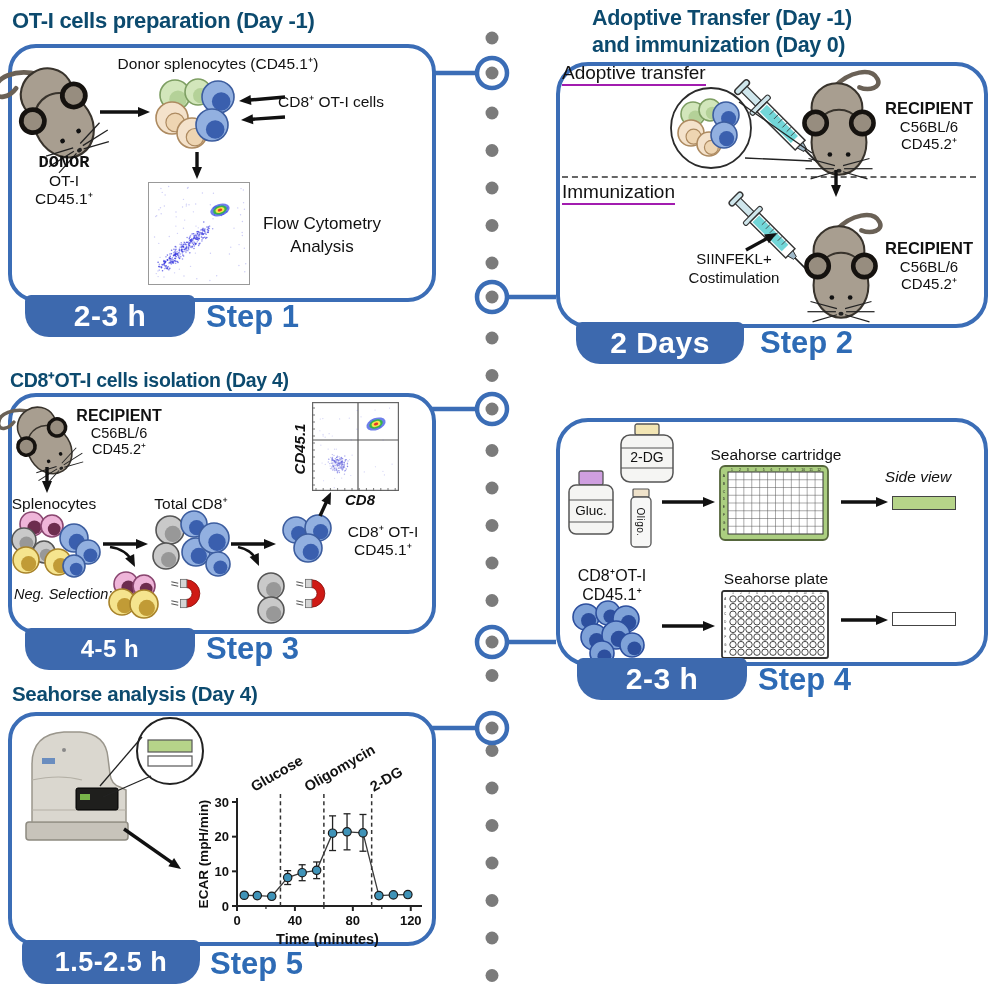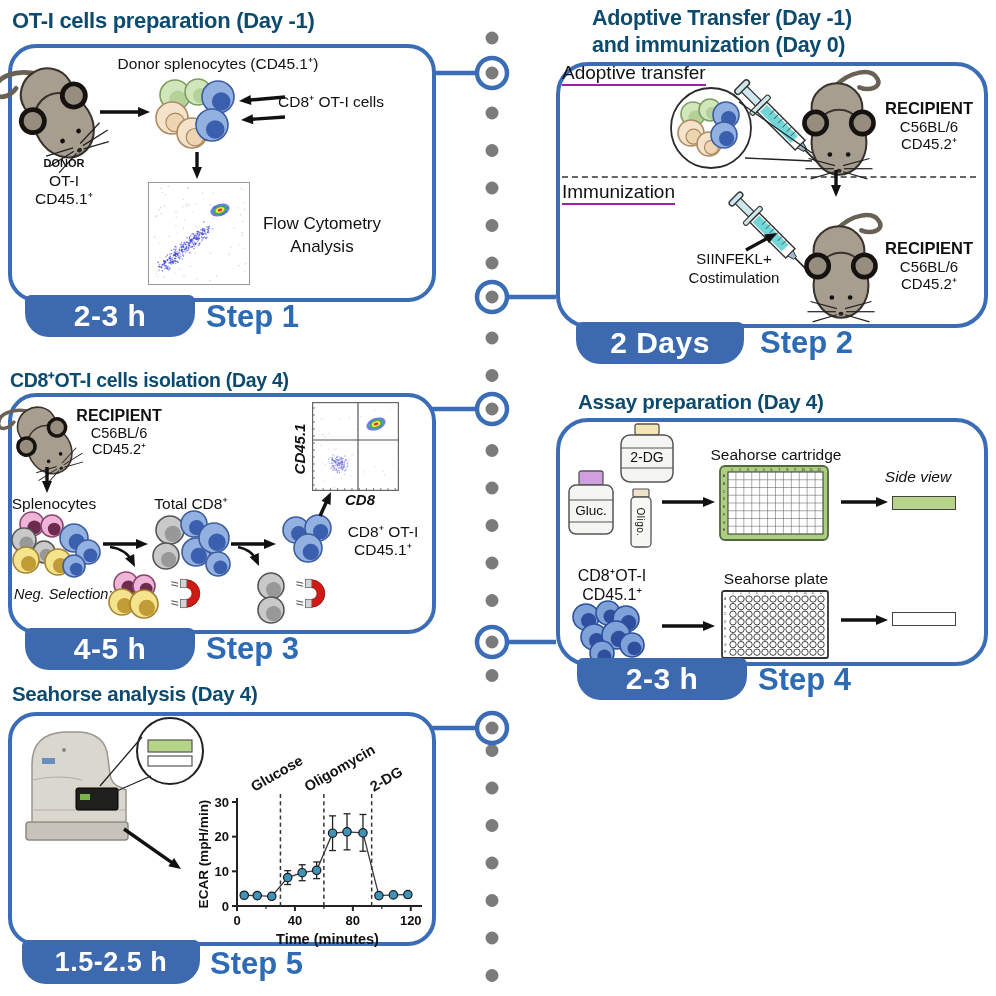--- a/index.html
+++ b/index.html
@@ -171,21 +171,21 @@
       <circle cx="23.2" cy="46.480000000000004" r="9.28" fill="#eed5b2" stroke="#ad8a60" stroke-width="1.2"></circle>
       <circle cx="66" cy="21" r="16" fill="#92b0e0" stroke="#3c5d9f" stroke-width="1.6"></circle>
       <circle cx="69.2" cy="25.48" r="9.28" fill="#3a5fae" stroke="none" stroke-width="0"></circle>
       <circle cx="40" cy="57" r="15" fill="#f4e2cb" stroke="#ad8a60" stroke-width="1.6"></circle>
       <circle cx="43" cy="61.2" r="8.7" fill="#eed5b2" stroke="#ad8a60" stroke-width="1.2"></circle>
       <circle cx="60" cy="49" r="16" fill="#92b0e0" stroke="#3c5d9f" stroke-width="1.6"></circle>
       <circle cx="63.2" cy="53.480000000000004" r="9.28" fill="#3a5fae" stroke="none" stroke-width="0"></circle>
     </svg>
   <div class="t nowrap" style="left:278px;top:93px;">CD8⁺ OT-I cells</div>
   <div class="t" style="left:16px;top:154px;width:96px;">
-    <div class="b" style="font-size:11px;">DONOR</div>
+    <div class="b" style="font-size:17px;font-family:Liberation Mono, monospace;">DONOR</div>
     <div>OT-I</div>
     <div>CD45.1⁺</div>
   </div>
   <svg class="abs" id="flow1" style="left:148px;top:182px;" width="102" height="103" viewBox="0 0 102 103">
       <rect x="0.5" y="0.5" width="101" height="102" fill="#fff" stroke="#999"></rect>
       <circle cx="40.355476062744856" cy="66.73269902169704" r="0.8" fill="#3d3de0" opacity="0.614601469039917"></circle>
       <circle cx="53.94430732727051" cy="52.65330669283867" r="0.8" fill="#3d3de0" opacity="0.44667731821537016"></circle>
       <circle cx="55.76865562796593" cy="40.00532430782914" r="0.8" fill="#3d3de0" opacity="0.6868421271443367"></circle>
       <circle cx="60.36023807525635" cy="46.81228157877922" r="0.8" fill="#3d3de0" opacity="0.5979792833328247"></circle>
       <circle cx="23.107963413000107" cy="77.48759087920189" r="0.8" fill="#3d3de0" opacity="0.3636027485132217"></circle>
@@ -1331,26 +1331,25 @@
       <line x1="0.6" y1="62" x2="3" y2="62" stroke="#555" stroke-width="0.8"></line>
       <line x1="68.8" y1="86" x2="68.8" y2="88.8" stroke="#555" stroke-width="0.8"></line>
       <line x1="0.6" y1="69" x2="3" y2="69" stroke="#555" stroke-width="0.8"></line>
       <line x1="76" y1="86" x2="76" y2="88.8" stroke="#555" stroke-width="0.8"></line>
       <line x1="0.6" y1="76" x2="3" y2="76" stroke="#555" stroke-width="0.8"></line>
       <line x1="83.2" y1="86" x2="83.2" y2="88.8" stroke="#555" stroke-width="0.8"></line>
       <line x1="0.6" y1="83" x2="3" y2="83" stroke="#555" stroke-width="0.8"></line>
     </svg>
   <div class="t i b" style="left:255px;top:440px;width:90px;transform:rotate(-90deg);font-size:15px;">CD45.1</div>
   <div class="t i b" style="left:330px;top:491px;width:60px;font-size:15px;">CD8</div>
-  <div class="pill" style="left:25px;top:628px;width:170px;height:42px;font-size:30px;align-items:center;">
+  <div class="pill" style="left:25px;top:628px;width:170px;height:42px;font-size:24px;align-items:center;">
     <span>4-5 h</span>
     </div>
   <div class="step" style="left:206px;top:631px;">Step 3</div>
 
-  <div class="title" style="left:578px;top:390px;font-size:20.5px;">Assay preparation (Day 4)</div>
   <div class="panel" style="left:556px;top:418px;width:424px;height:240px;border-radius:32px;"></div>
   <svg class="abs" style="left:614px;top:423px;" width="66" height="60" viewBox="0 0 66 60">
     <rect x="21" y="1" width="24" height="11" rx="2" fill="#f3e6b4" stroke="#555" stroke-width="1.3"></rect>
     <rect x="7" y="12" width="52" height="47" rx="9" fill="#f5f5f3" stroke="#555" stroke-width="1.5"></rect>
     <line x1="7" y1="25" x2="59" y2="25" stroke="#555" stroke-width="1"></line>
     <line x1="7" y1="45" x2="59" y2="45" stroke="#555" stroke-width="1"></line>
     <text x="33" y="39" text-anchor="middle" font-size="14" fill="#111">2-DG</text>
   </svg>
   <svg class="abs" style="left:566px;top:470px;" width="50" height="66" viewBox="0 0 50 66">
     <rect x="13" y="1" width="24" height="14" rx="2" fill="#cf9fe0" stroke="#555" stroke-width="1.3"></rect>

